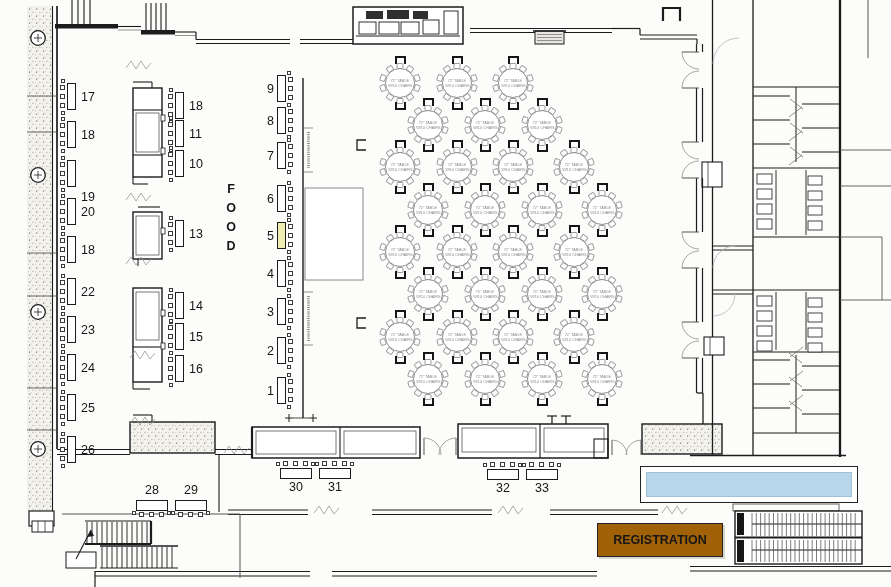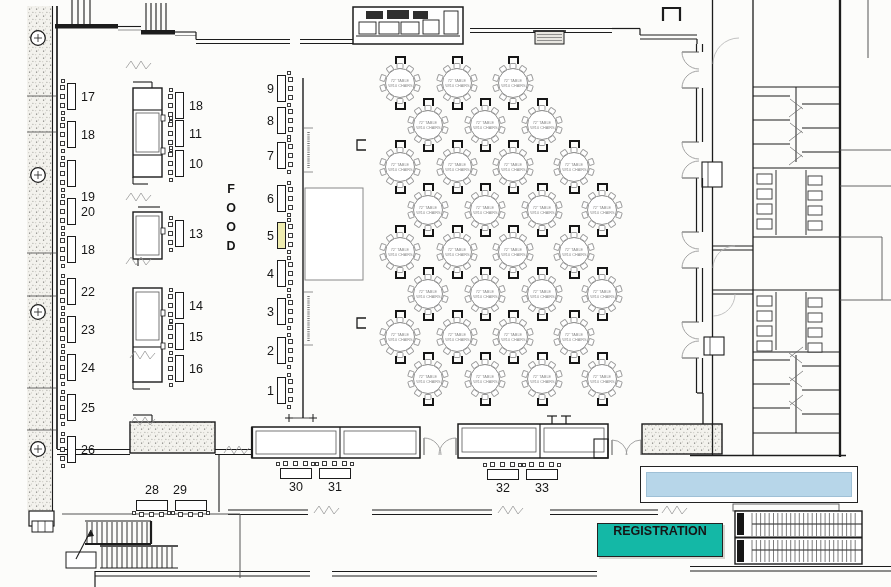--- a/index.html
+++ b/index.html
@@ -20,22 +20,22 @@
   .rch{position:absolute;width:7px;height:6px;background:#fff;border:1px solid #9b9b9b;border-radius:1.5px;box-sizing:border-box;}
   .rbr{position:absolute;left:16.5px;width:11px;height:8px;border:2.4px solid #161616;box-sizing:border-box;}
   .rbr.t{top:-5px;border-bottom:none;}
   .rbr.b{top:41px;border-top:none;}
   .food{position:absolute;left:224px;top:182px;writing-mode:vertical-lr;text-orientation:upright;
         letter-spacing:5px;font-size:12.5px;font-weight:bold;color:#151515;}
   .me-box{position:absolute;left:640px;top:466px;width:218px;height:37px;background:#fff;
           border:1.6px solid #232323;box-sizing:border-box;display:flex;align-items:center;justify-content:center;}
   .me-inner{position:absolute;left:5px;top:5px;right:5px;bottom:5px;background:#b7d6e9;border:1px solid #9fc0d6;}
   .me-text{position:relative;font-size:15.5px;font-weight:bold;color:#14142e;letter-spacing:.5px;}
-  .reg-box{position:absolute;left:597px;top:523px;width:126px;height:34px;background:#14b8a6;
-           border:1.6px solid #232323;box-sizing:border-box;display:flex;align-items:flex-start;justify-content:center;
+  .reg-box{position:absolute;left:597px;top:523px;width:126px;height:34px;background:#a16207;
+           border:1.6px solid #232323;box-sizing:border-box;display:flex;align-items:center;justify-content:center;
            box-shadow:2px 2px 0 #d8d6d0;}
   .reg-text{font-size:12.5px;font-weight:bold;color:#161616;}
 </style>
 </head>
 <body>
 
 <div id="plan">
 
   <svg id="bg-svg" width="891" height="587" viewBox="0 0 891 587">
     <defs>
@@ -701,21 +701,21 @@
         <div class="bk" style="left: 31px; top: 11px;"></div>
         <span class="bn" style="left: -2px; top: -16px; width: 36px; text-align: center;">28</span>
       </div>
       <div class="booth" style="left: 175px; top: 500px;">
         <div class="bt h"></div>
         <div class="bc" style="left: 3px; top: 12px;"></div>
         <div class="bc" style="left: 13px; top: 12px;"></div>
         <div class="bc" style="left: 23px; top: 12px;"></div>
         <div class="bk" style="left: -4px; top: 11px;"></div>
         <div class="bk" style="left: 31px; top: 11px;"></div>
-        <span class="bn" style="left: -2px; top: -16px; width: 36px; text-align: left;">29</span>
+        <span class="bn" style="left: -2px; top: -16px; width: 36px; text-align: center;">29</span>
       </div>
       <div class="booth" style="left: 280px; top: 468px;">
         <div class="bt h"></div>
         <div class="bc" style="left: 3px; top: -7px;"></div>
         <div class="bc" style="left: 13px; top: -7px;"></div>
         <div class="bc" style="left: 23px; top: -7px;"></div>
         <div class="bk" style="left: -4px; top: -6px;"></div>
         <div class="bk" style="left: 31px; top: -6px;"></div>
         <span class="bn" style="left: -2px; top: 13px; width: 36px; text-align: center;">30</span>
       </div>

